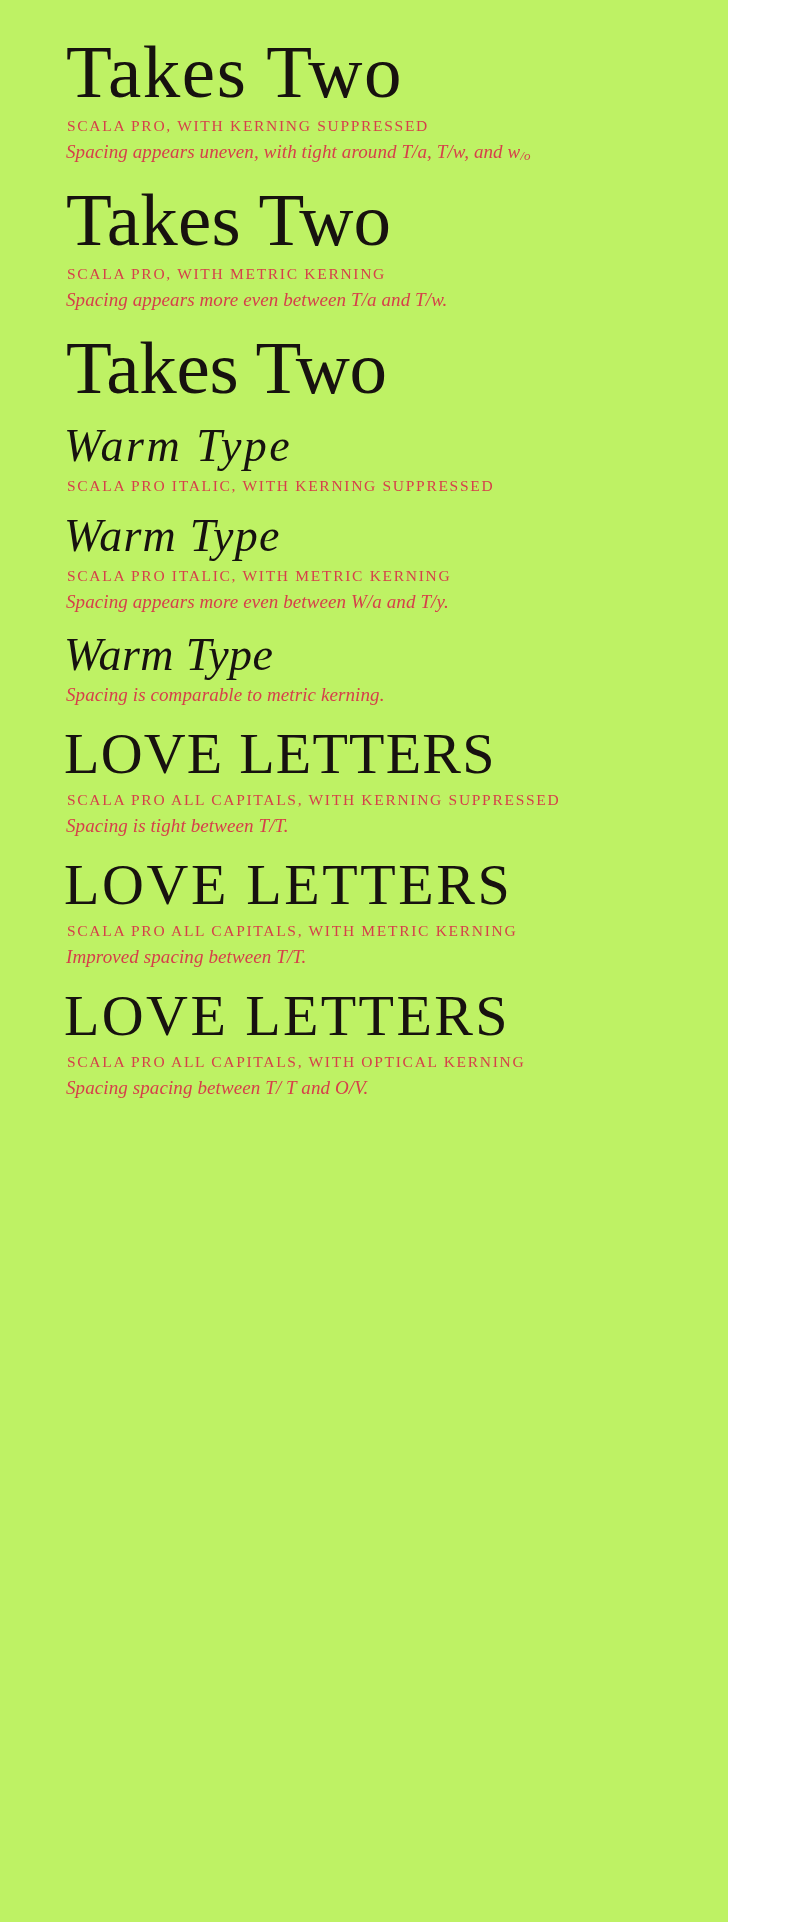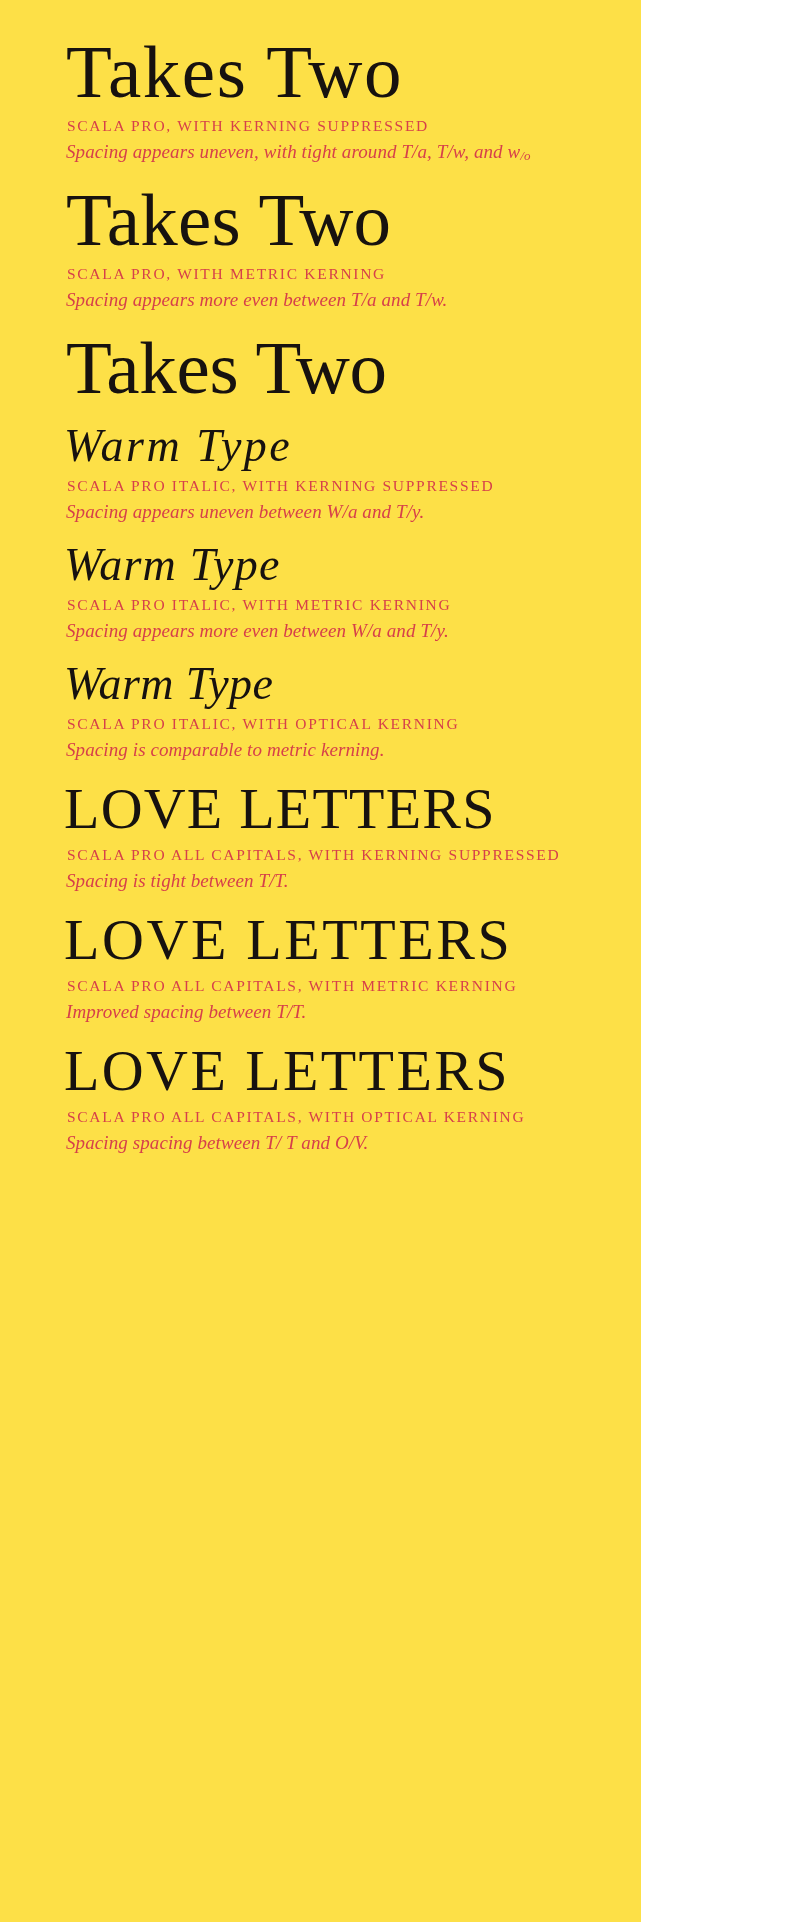--- a/index.html
+++ b/index.html
@@ -7,23 +7,23 @@
     padding: 0;
     background: #ffffff;
   }
   body {
     width: 800px;
     min-height: 1922px;
     font-family: "Liberation Serif", serif;
     color: #1a1a1a;
   }
   .page {
-    width: 641px;
+    width: 728px;
     min-height: 1922px;
-    background: #fde047;
+    background: #bef264;
     box-sizing: border-box;
     padding: 34px 0 20px 0;
     position: relative;
   }
   .specimen {
     margin: 0 0 0 0;
     padding: 0 0 18px 0;
   }
   .sample {
     font-family: "Liberation Serif", serif;
@@ -109,32 +109,30 @@
     <div class="note"><span>Spacing appears more even between T/a and T/w.</span><span class="sub"></span></div>
   </div>
 
   <div class="specimen">
     <div class="sample sample-roman optical">Takes Two</div>
   </div>
 
   <div class="specimen">
     <div class="sample sample-italic suppressed">Warm Type</div>
     <div class="caption">Scala Pro Italic, with kerning suppressed</div>
-    <div class="note"><span>Spacing appears uneven between W/a and T/y.</span><span class="sub"></span></div>
   </div>
 
   <div class="specimen">
     <div class="sample sample-italic metric">Warm Type</div>
     <div class="caption">Scala Pro Italic, with metric kerning</div>
     <div class="note"><span>Spacing appears more even between W/a and T/y.</span><span class="sub"></span></div>
   </div>
 
   <div class="specimen">
     <div class="sample sample-italic optical">Warm Type</div>
-    <div class="caption">Scala Pro Italic, with optical kerning</div>
     <div class="note"><span>Spacing is comparable to metric kerning.</span><span class="sub"></span></div>
   </div>
 
   <div class="specimen">
     <div class="sample sample-caps suppressed">LOVE LETTERS</div>
     <div class="caption">Scala Pro all capitals, with kerning suppressed</div>
     <div class="note"><span>Spacing is tight between T/T.</span><span class="sub"></span></div>
   </div>
 
   <div class="specimen">

